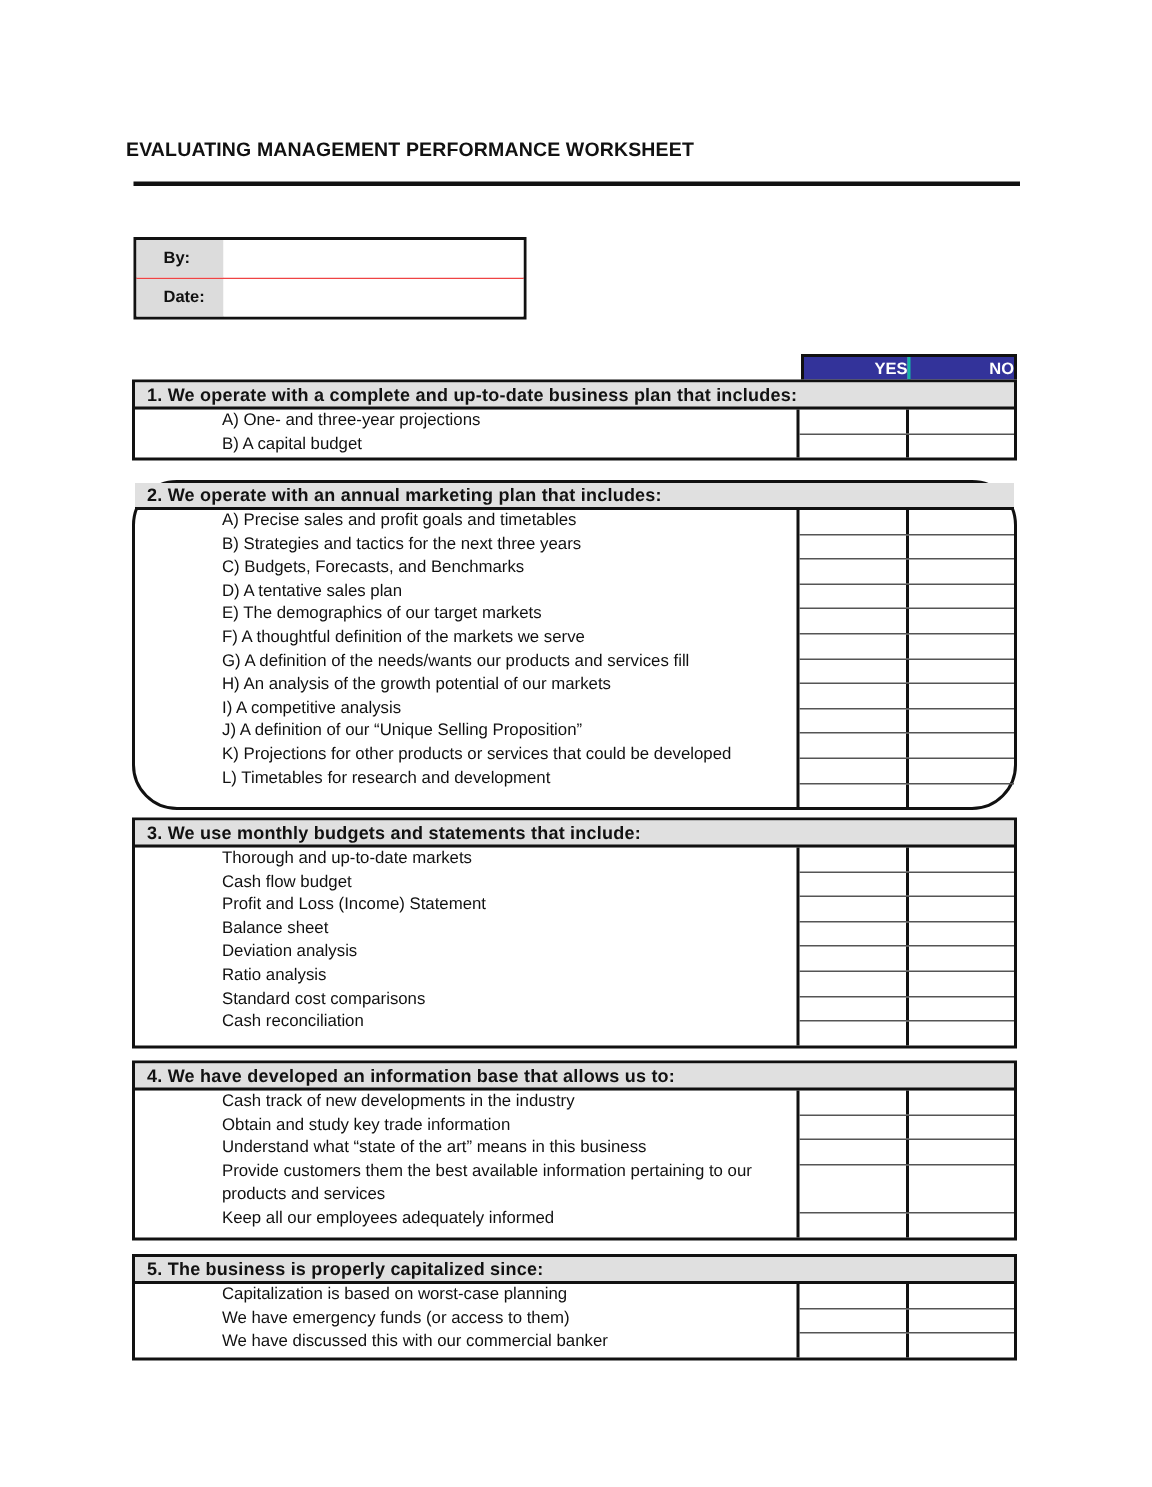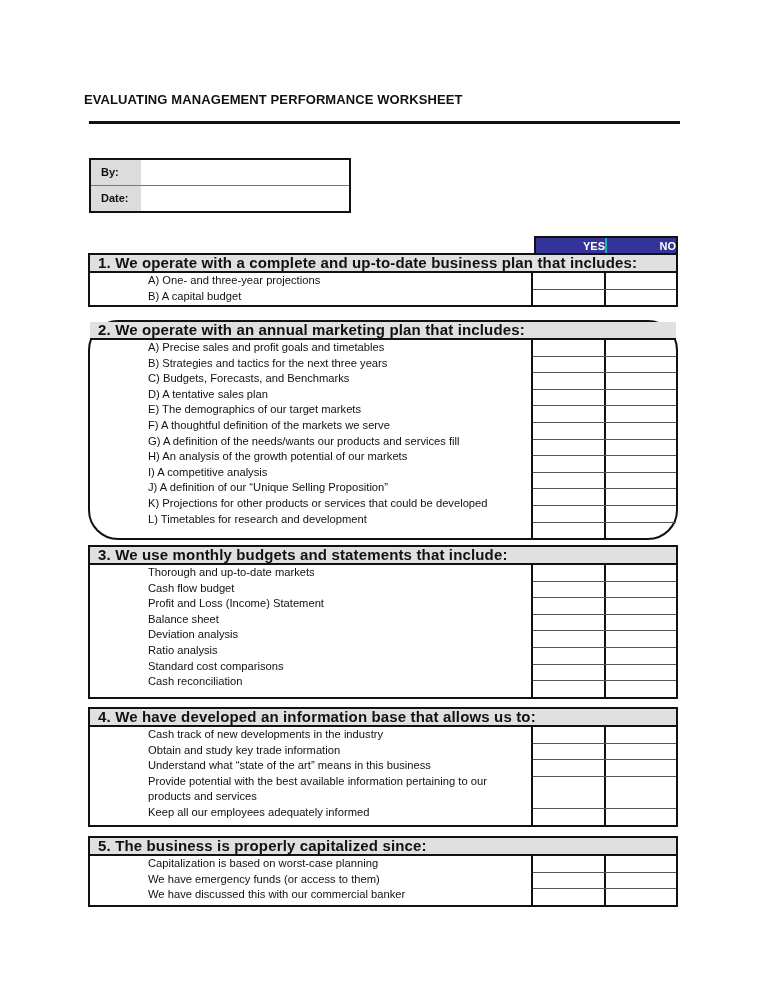--- a/index.html
+++ b/index.html
@@ -6,31 +6,31 @@
   body { width: 768px; height: 991px; position: relative; overflow: hidden;
          font-family: "Liberation Sans", sans-serif; color: #111; }
   .title { position: absolute; left: 84px; top: 92px; font-size: 13px; font-weight: bold;
            letter-spacing: 0.1px; white-space: nowrap; }
   .title-rule { position: absolute; left: 89px; top: 121px; width: 591px; height: 3px; background: #111; }
 
   .meta { position: absolute; left: 89px; top: 158px; width: 258px; border: 2px solid #111; }
   .meta-row { display: flex; height: 25px; }
   .meta-row + .meta-row { border-top: 1px solid #ef4444; }
   .meta-label { width: 40px; background: #dcdcdc; font-size: 11px; font-weight: bold;
-                padding-left: 10px; line-height: 25px; }
+                padding-left: 18px; line-height: 25px; }
   .meta-value { flex: 1; background: #fff; }
 
   .yn-header { position: absolute; top: 236px; left: 534px; width: 144px; height: 17px;
                display: flex; border: 2px solid #111; border-bottom: none; box-sizing: border-box; }
   .yn-header div { flex: 1; background: #33339a; color: #fff; font-size: 11px; font-weight: bold;
                    text-align: right; line-height: 16px; }
   .yn-header div + div { border-left: 2px solid #14b8a6; }
 
   .section { position: absolute; left: 88px; width: 590px; border: 2px solid #111; box-sizing: border-box; }
-  .sec-head { height: 16px; background: #e0e0e0; border-bottom: 2px solid #111; font-size: 15px;
+  .sec-head { height: 16px; background: #e0e0e0; border-bottom: 2px solid #111; font-size: 12px;
               font-weight: bold; line-height: 16px; padding-left: 8px; white-space: nowrap;
               letter-spacing: 0.15px; }
   .sec-body { display: flex; }
   .items { flex: 1; border-right: 2px solid #111; }
   .item { font-size: 11.2px; line-height: 15.6px; padding-left: 58px; white-space: nowrap; }
   .item.tall { white-space: normal; padding-right: 8px; }
   .checks { width: 143px; }
   .check-row { display: flex; height: 15.6px; }
   .check-row + .check-row { border-top: 1px solid #555; }
   .check-row.tall { height: 31.2px; }
@@ -197,21 +197,21 @@
         </div>
       </div>
     </div>
     <div class="section" style="top: 707px;">
       <div class="sec-head">4.  We have developed an information base that allows us to:</div>
       <div class="sec-body">
         <div class="items">
           <div class="item">Cash track of new developments in the industry</div>
           <div class="item">Obtain and study key trade information</div>
           <div class="item">Understand what “state of the art” means in this business</div>
-          <div class="item tall">Provide potential with the best available information pertaining to our products and services</div>
+          <div class="item tall">Provide customers them the best available information pertaining to our products and services</div>
           <div class="item">Keep all our employees adequately informed</div>
         </div>
         <div class="checks">
           <div class="check-row">
             <div class="cell"></div>
             <div class="cell"></div>
           </div>
           <div class="check-row">
             <div class="cell"></div>
             <div class="cell"></div>

